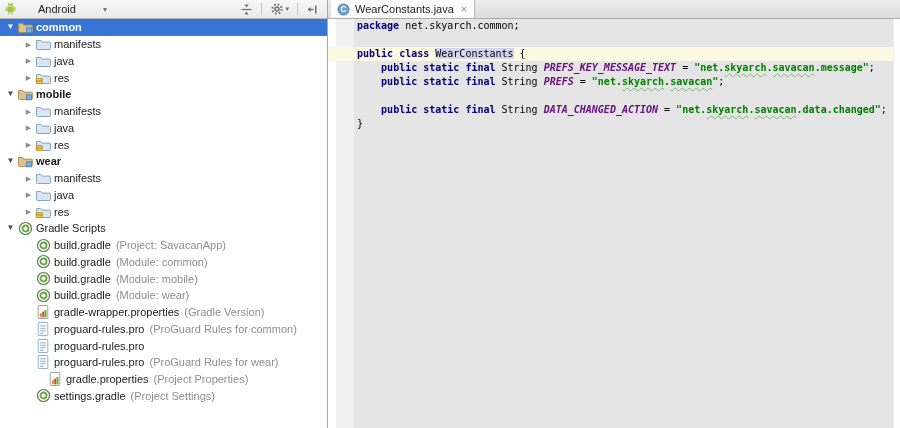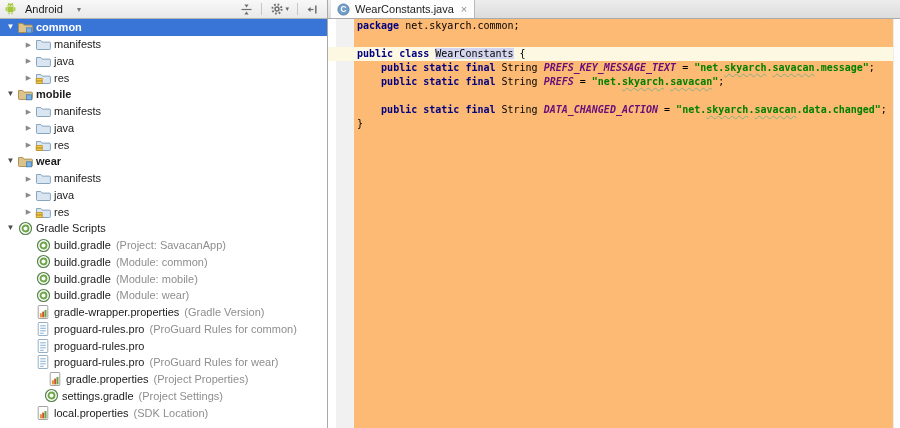--- a/index.html
+++ b/index.html
@@ -10,21 +10,21 @@
     overflow:hidden;
   }
   .app { width:900px; height:428px; display:flex; background:#fff; }
 
   
   .left-panel { width:328px; flex:none; display:flex; flex-direction:column; background:#fff; border-right:1px solid #a9a9a9; }
   .panel-toolbar {
     height:19px; flex:none; display:flex; align-items:center; justify-content:space-between;
     background:linear-gradient(#f8f8f8,#e9e9e9); border-bottom:1px solid #b4b4b4; padding:0 6px 0 4px;
   }
-  .view-selector { display:flex; align-items:center; gap:8px; font-size:11px; color:#1c1c1c; cursor:default; }
+  .view-selector { display:flex; align-items:center; gap:21px; font-size:11px; color:#1c1c1c; cursor:default; }
   .view-selector .caret { font-size:8px; color:#777; margin-left:6px; }
   .toolbar-actions { display:flex; align-items:center; }
   .tb-btn { display:flex; align-items:center; padding:1px 2px; }
   .tb-sep { width:1px; height:12px; background:#c6c6c6; margin:0 6px; }
   .gear-caret { font-size:7px; color:#666; margin-left:1px; }
 
   .tree { flex:1; overflow:hidden; padding-top:0; }
   .row { height:16.75px; display:flex; align-items:center; font-size:11px; color:#1b1b1b; white-space:nowrap; }
   .row .arrow { width:13px; flex:none; text-align:center; color:#8a8a8a; font-size:7px; line-height:1; }
   .row .arrow.down { color:#4a4a4a; font-size:8px; }
@@ -44,21 +44,21 @@
     height:19px; flex:none; display:flex; align-items:stretch;
     background:linear-gradient(#ededed,#dcdcdc); border-bottom:1px solid #ababab; padding-left:3px;
   }
   .tab {
     display:flex; align-items:center; gap:5px; padding:0 7px 0 6px;
     background:#fdfdfd; border-right:1px solid #b9b9b9; font-size:11px; color:#222;
   }
   .tab .close { color:#8d8d8d; font-size:11px; line-height:1; margin-left:2px; }
   .tab .ticon svg { display:block; }
 
-  .editor { position:relative; flex:1; background:#fdba74; overflow:hidden;
+  .editor { position:relative; flex:1; background:#e5e5e5; overflow:hidden;
     font-family:"DejaVu Sans Mono","Liberation Mono",monospace; font-size:10px; line-height:14px; }
   .gutter { position:absolute; left:0; top:0; bottom:0; width:26px; background:#f1f1f1; border-left:8px solid #fff; z-index:0; }
   .editor-sb { position:absolute; right:0; top:0; bottom:0; width:7px; background:#fdfdfd; border-left:1px solid #ececec; z-index:2; }
   .code { position:relative; z-index:1; }
   .cl { height:14px; white-space:pre; padding-left:29px; }
   .cl.hl { background:#fcf8e2; }
   .k { color:#000080; font-weight:bold; }
   .p { color:#000; }
   .f { color:#660e7a; font-weight:bold; font-style:italic; }
   .s { color:#008000; font-weight:bold; }
@@ -349,43 +349,30 @@
             <svg width="16" height="16" viewBox="0 0 16 16">
               <rect x="3.2" y="1.5" width="9.6" height="13" rx="0.8" fill="#fdfdfd" stroke="#999" stroke-width="0.9"></rect>
               <rect x="4.9" y="9.2" width="2" height="4.2" fill="#e2932e"></rect>
               <rect x="7.2" y="7.6" width="2" height="5.8" fill="#cb4f33"></rect>
               <rect x="9.5" y="6" width="2" height="7.4" fill="#6ba43f"></rect>
             </svg>
           </span>
           <span class="lbl semi">gradle.properties</span>
           <span class="hint">(Project Properties)</span>
         </div>
-        <div class="row" style="padding-left: 30px;">
+        <div class="row" style="padding-left: 22px;">
           <span class="arrow"></span>
           <span class="ticon">
             <svg width="15" height="15" viewBox="0 0 15 15">
               <circle cx="7.5" cy="7.5" r="6" fill="#fff" stroke="#56814b" stroke-width="1.2"></circle>
               <circle cx="7.5" cy="7.5" r="3" fill="none" stroke="#6ca644" stroke-width="1.9"></circle>
             </svg>
           </span>
           <span class="lbl semi">settings.gradle</span>
           <span class="hint">(Project Settings)</span>
-        </div>
-        <div class="row" style="padding-left: 22px;">
-          <span class="arrow"></span>
-          <span class="ticon">
-            <svg width="16" height="16" viewBox="0 0 16 16">
-              <rect x="3.2" y="1.5" width="9.6" height="13" rx="0.8" fill="#fdfdfd" stroke="#999" stroke-width="0.9"></rect>
-              <rect x="4.9" y="9.2" width="2" height="4.2" fill="#e2932e"></rect>
-              <rect x="7.2" y="7.6" width="2" height="5.8" fill="#cb4f33"></rect>
-              <rect x="9.5" y="6" width="2" height="7.4" fill="#6ba43f"></rect>
-            </svg>
-          </span>
-          <span class="lbl semi">local.properties</span>
-          <span class="hint">(SDK Location)</span>
         </div>
       </div>
   </div>
 
   <div class="editor-panel">
     <div class="tab-bar">
       <div class="tab">
         <span class="ticon">
           <svg width="13" height="13" viewBox="0 0 13 13">
             <circle cx="6.5" cy="6.5" r="5.6" fill="#6f9ec6" stroke="#50799e" stroke-width="0.8"></circle>

